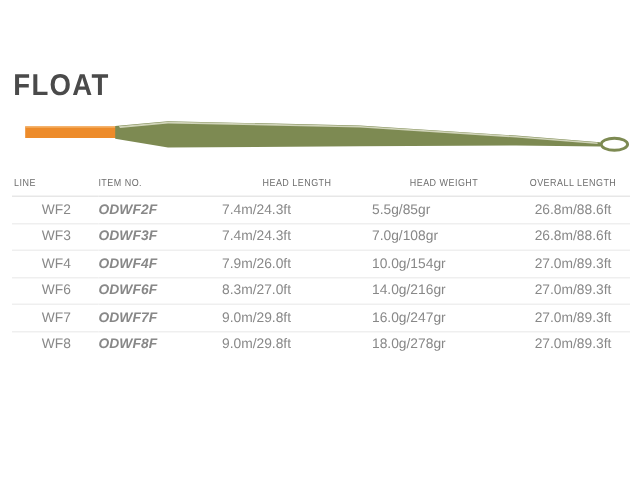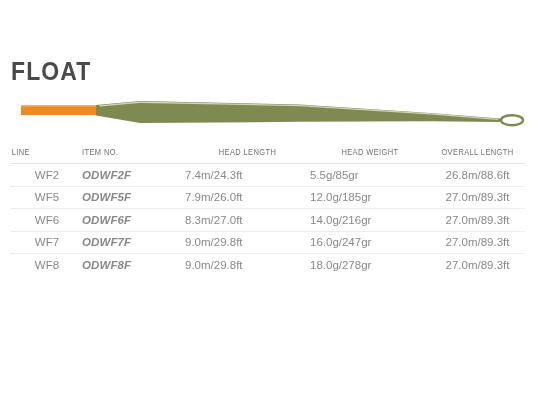--- a/index.html
+++ b/index.html
@@ -166,24 +166,31 @@
     </thead>
     <tbody>
       <tr>
         <td class="col-line cell-line">WF2</td>
         <td class="col-item cell-item">ODWF2F</td>
         <td class="col-headlen">7.4m/24.3ft</td>
         <td class="col-headwt">5.5g/85gr</td>
         <td class="col-overall">26.8m/88.6ft</td>
       </tr>
       <tr>
-        <td class="col-line cell-line">WF5</td>
-        <td class="col-item cell-item">ODWF5F</td>
+        <td class="col-line cell-line">WF3</td>
+        <td class="col-item cell-item">ODWF3F</td>
+        <td class="col-headlen">7.4m/24.3ft</td>
+        <td class="col-headwt">7.0g/108gr</td>
+        <td class="col-overall">26.8m/88.6ft</td>
+      </tr>
+      <tr>
+        <td class="col-line cell-line">WF4</td>
+        <td class="col-item cell-item">ODWF4F</td>
         <td class="col-headlen">7.9m/26.0ft</td>
-        <td class="col-headwt">12.0g/185gr</td>
+        <td class="col-headwt">10.0g/154gr</td>
         <td class="col-overall">27.0m/89.3ft</td>
       </tr>
       <tr>
         <td class="col-line cell-line">WF6</td>
         <td class="col-item cell-item">ODWF6F</td>
         <td class="col-headlen">8.3m/27.0ft</td>
         <td class="col-headwt">14.0g/216gr</td>
         <td class="col-overall">27.0m/89.3ft</td>
       </tr>
       <tr>

